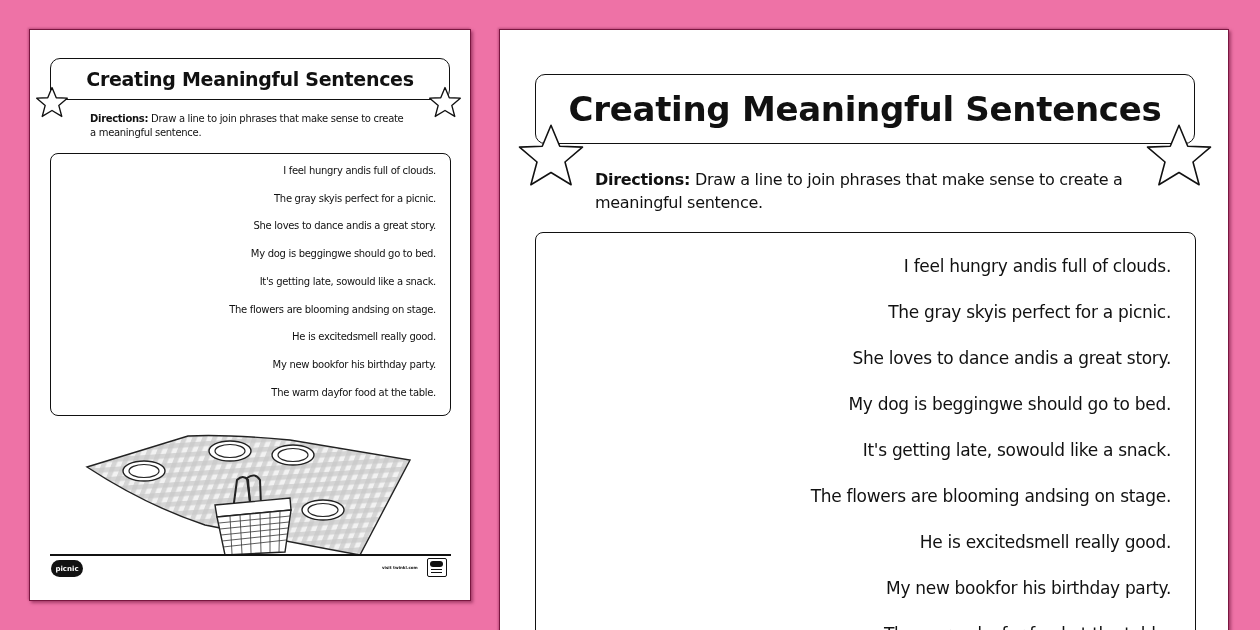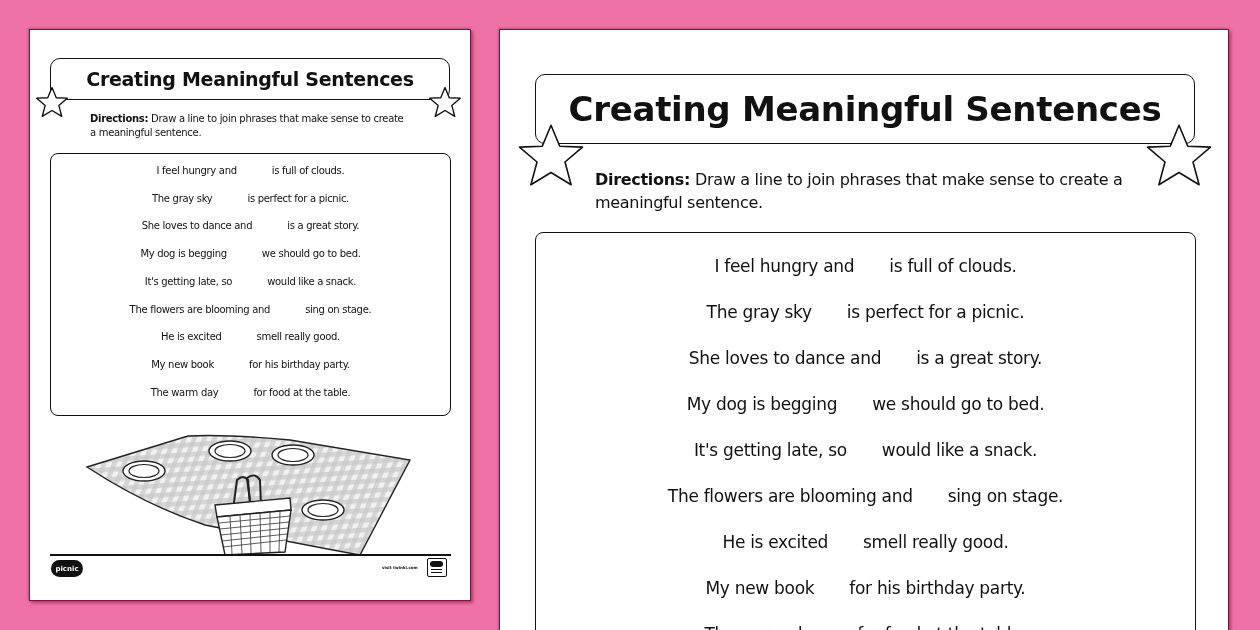--- a/index.html
+++ b/index.html
@@ -35,24 +35,23 @@
     }
     .directions b { font-weight: bold; }
     .phrase-box {
       position: absolute;
       border: 1.5px solid #111;
       border-radius: 8px;
     }
     .phrase-row {
       position: absolute;
       left: 0; right: 0;
-      display: flex; justify-content: center;
+      display: flex; justify-content: flex-end;
       letter-spacing: -0.3px;
       white-space: nowrap;
-      gap: 35px;
     }
 
     
     .page-left .title-banner { left: 20px; top: 28px; width: 400px; height: 42px; font-size: 19px; }
     .page-left .directions { left: 60px; top: 82px; width: 320px; font-size: 10px; line-height: 14px; }
     .page-left .phrase-box { left: 20px; top: 123px; width: 401px; height: 263px; }
     .page-left .phrase-row { font-size: 10px; padding: 0 14px; }
 
     
     .page-right .title-banner { left: 35px; top: 44px; width: 660px; height: 70px; font-size: 34px; }

